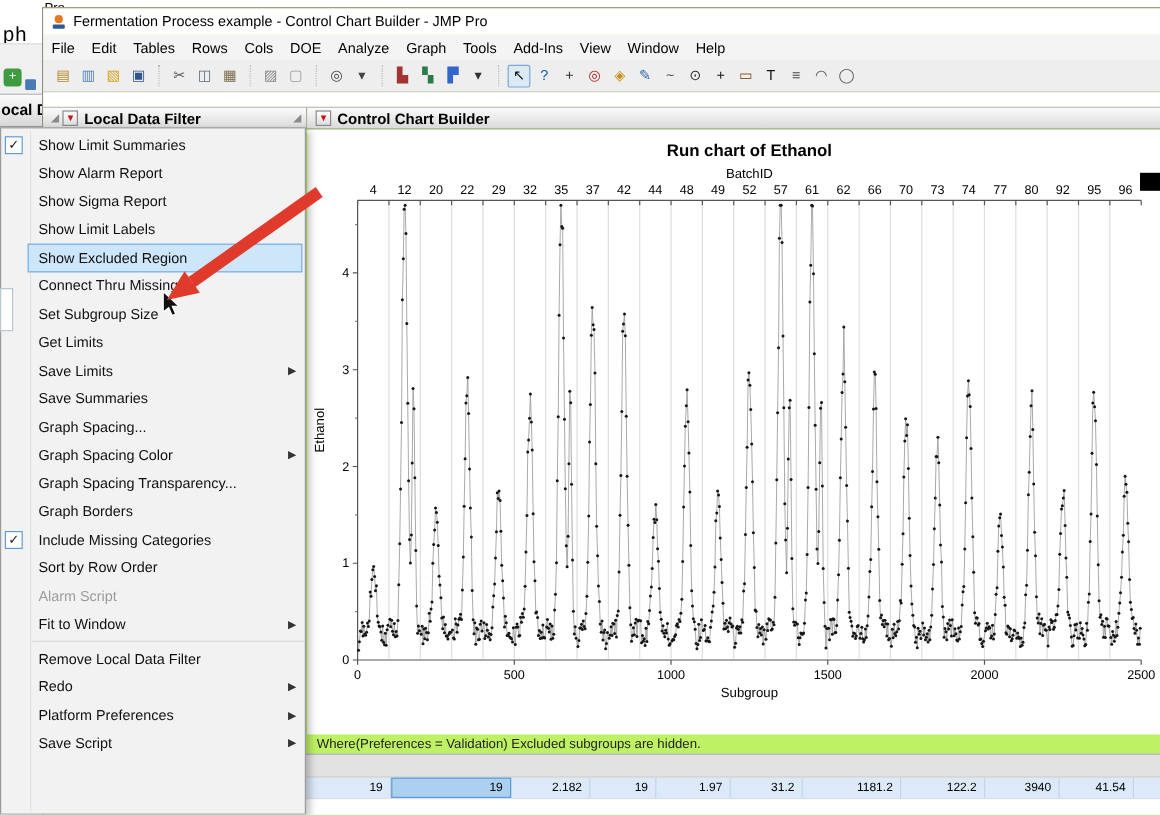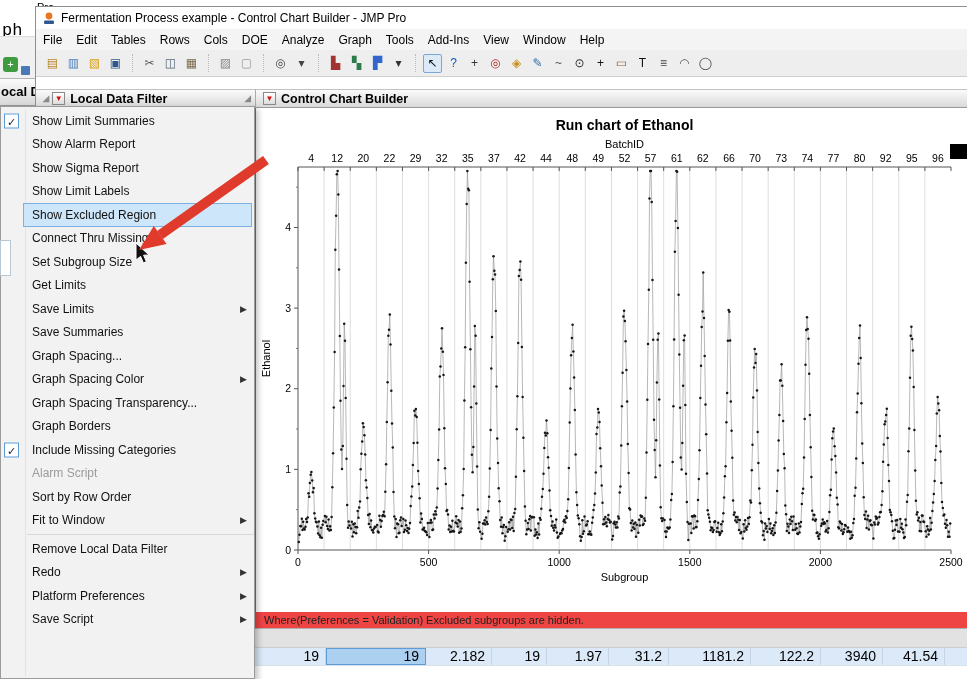--- a/index.html
+++ b/index.html
@@ -13,21 +13,21 @@
   .u-menu{position:absolute;left:2px;top:21px;font-size:17px;color:#000;font-family:Liberation Mono, monospace;}
   .u-toolband{position:absolute;left:0;top:36px;width:35px;height:42px;background:#f0f0f0;border-top:1px solid #ddd;}
   .u-green-icon{position:absolute;left:3px;top:57px;width:15px;height:15px;background:#3f9b3f;border-radius:3px;
                 color:#fff;font-size:11px;line-height:15px;text-align:center;}
   .u-blue-icon{position:absolute;left:21px;top:66px;width:9px;height:9px;background:#4a7ab5;border-radius:1px;}
   .u-header{position:absolute;left:0;top:78px;width:35px;height:28px;
             background:linear-gradient(#fbfbfb,#d8d8d8);border-top:1px solid #b5b5b5;border-bottom:1px solid #999;}
   .u-header span{font-weight:bold;font-size:13px;color:#000;position:absolute;left:1px;top:5px;white-space:nowrap;}
 
   
-  .app{position:absolute;left:35px;top:6px;width:932px;height:673px;background:#ef4444;
+  .app{position:absolute;left:35px;top:6px;width:932px;height:673px;background:#bef264;
        border:1px solid #8e8e8e;border-right:none;border-bottom:none;z-index:2;display:flex;flex-direction:column;}
   .titlebar{height:22px;display:flex;align-items:center;gap:5px;padding-left:6px;background:#fff;font-size:12px;color:#000;}
   .menubar{height:21px;display:flex;align-items:center;background:#f4f4f4;font-size:12px;color:#000;}
   .mb-item{padding:2px 7px;cursor:default;}
   .toolbar{height:27px;display:flex;align-items:center;background:#eeeeee;border-bottom:1px solid #cfcfcf;padding-left:4px;}
   .tb-group{display:flex;align-items:center;padding:0 2px;}
   .tb-sep{width:0;height:18px;border-left:1px dotted #b9b9b9;margin:0 4px;}
   .tb-icon{width:19px;height:19px;display:flex;align-items:center;justify-content:center;
            font-size:12px;border:1px solid transparent;margin:0 1px;border-radius:2px;}
   .tb-icon.active{background:#dce9f7;border-color:#7aa7d6;}
@@ -41,21 +41,21 @@
   .grip{color:#8a8a8a;font-size:8px;margin:0 3px;}
   .grip.right{margin-left:auto;margin-right:4px;}
   .rtb{width:13px;height:13px;border:1px solid #8a8a8a;background:linear-gradient(#ffffff,#dddddd);
        display:inline-flex;align-items:center;justify-content:center;margin-right:5px;flex:0 0 auto;}
   .rtb span{color:#cc1111;font-size:8px;line-height:1;}
 
   .chart-row{margin-left:220px;width:712px;background:#fff;}
   #chart-svg{display:block;font-family:"Liberation Sans",sans-serif;}
   .footer-text{margin-left:222px;font-size:11px;color:#222;height:16px;line-height:16px;padding-left:6px;}
   .bottom-band{height:20px;background:#e2e2e2;border-top:1px solid #b0b0b0;border-bottom:1px solid #cdcdcd;}
-  .data-row{display:flex;height:17px;background:#dbe9f8;padding-left:220px;font-size:14px;color:#000;}
+  .data-row{display:flex;height:17px;background:#dbe9f8;padding-left:220px;font-size:10px;color:#000;}
   .cell{text-align:right;padding-right:6px;border-right:1px solid #c6d4e4;line-height:17px;}
   .cell.selected{background:#abd0f0;outline:1px solid #5f9bd5;outline-offset:-1px;}
   .partial-row{flex:1;background:#ffffff;border-top:1px solid #d8e0ea;}
 
   
   .context-menu{position:absolute;left:0;top:106px;width:255px;height:573px;background:#f2f2f2;
                 border:1px solid #9b9b9b;box-shadow:3px 3px 6px rgba(0,0,0,.25);z-index:30;padding-top:2px;}
   .context-menu .gutter-line{position:absolute;left:24px;top:2px;bottom:2px;width:1px;background:#e3e3e3;}
   .menu-item{position:relative;height:23.5px;display:flex;align-items:center;padding-left:31px;font-size:12px;color:#111;}
   .menu-item .lbl{position:relative;z-index:2;white-space:nowrap;}
@@ -1212,25 +1212,25 @@
       <div class="menu-item">
         <span class="lbl">Graph Spacing Transparency...</span>
       </div>
       <div class="menu-item">
         <span class="lbl">Graph Borders</span>
       </div>
       <div class="menu-item">
         <span class="mi-check">✓</span>
         <span class="lbl">Include Missing Categories</span>
       </div>
+      <div class="menu-item">
+        <span class="lbl">Sort by Row Order</span>
+      </div>
       <div class="menu-item disabled">
         <span class="lbl">Alarm Script</span>
-      </div>
-      <div class="menu-item">
-        <span class="lbl">Sort by Row Order</span>
       </div>
       <div class="menu-item">
         <span class="lbl">Fit to Window</span>
         <span class="mi-arrow">▶</span>
       </div>
       <div class="menu-sep">
         <i></i>
       </div>
       <div class="menu-item">
         <span class="lbl">Remove Local Data Filter</span>

